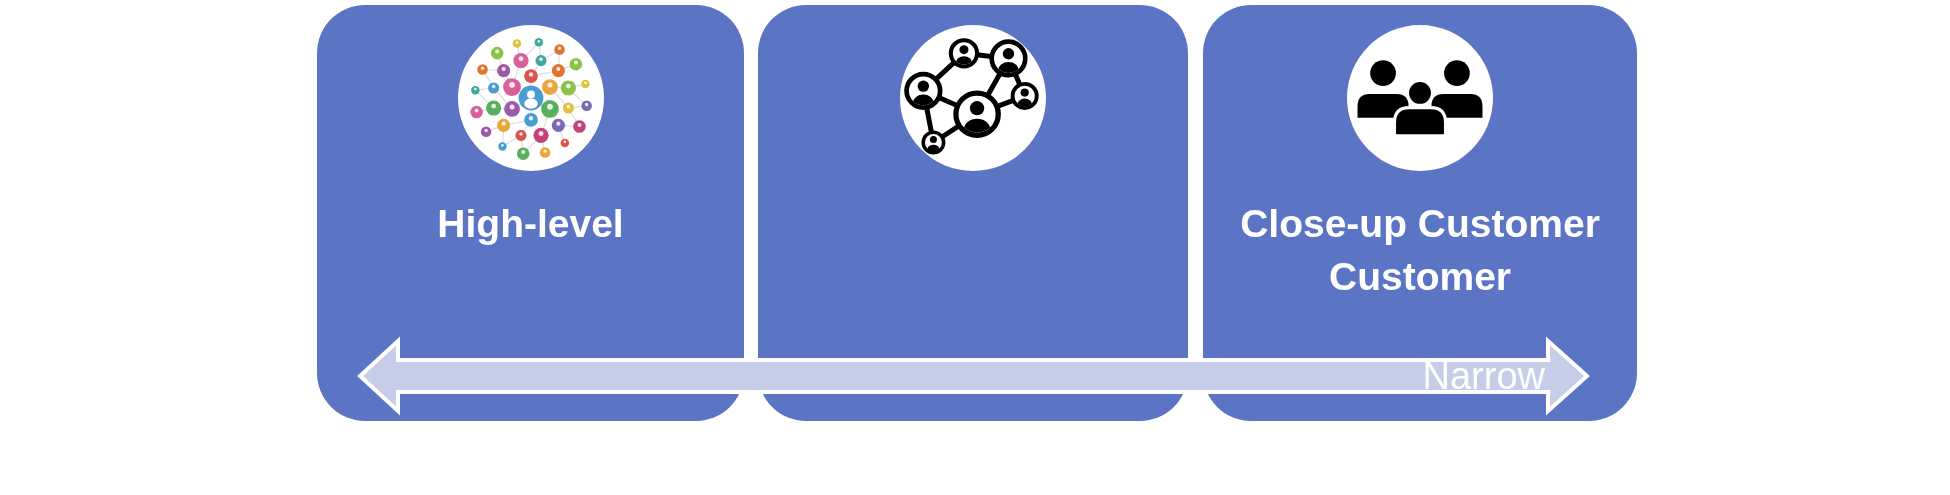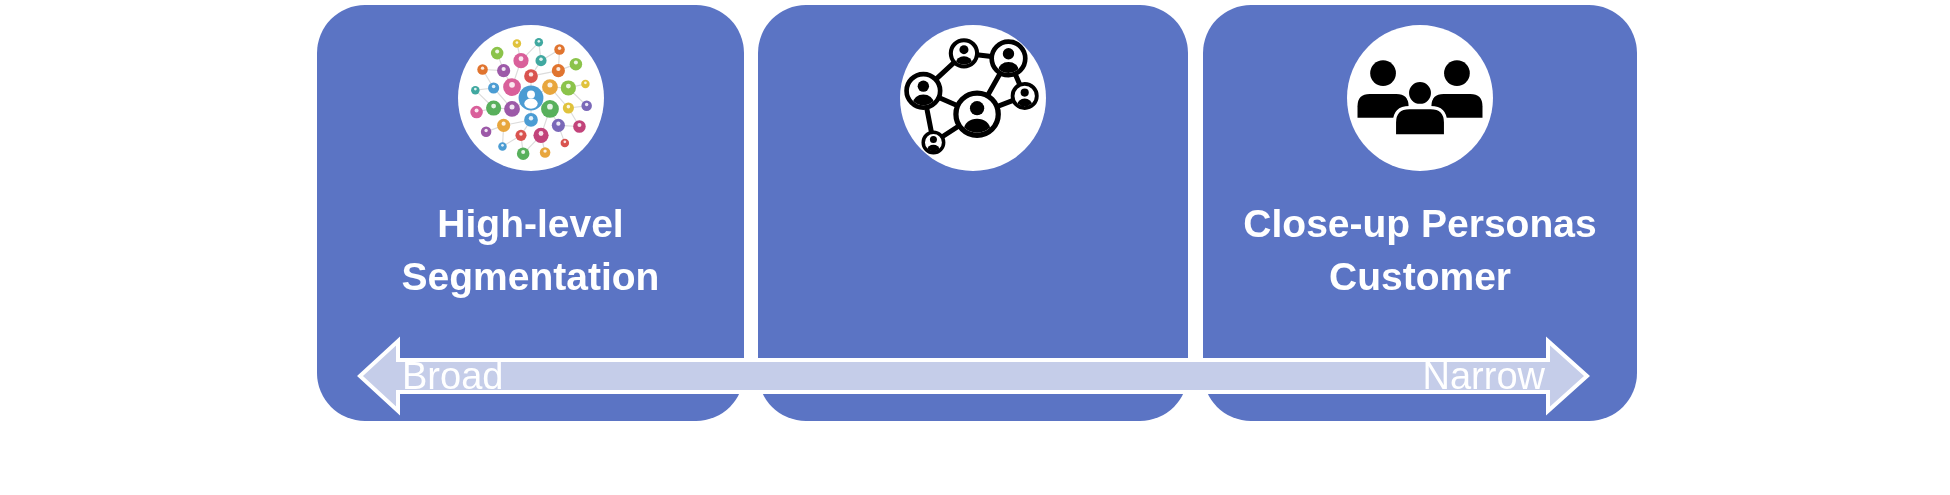--- a/index.html
+++ b/index.html
@@ -169,21 +169,20 @@
           <circle cx="26.83012160864614" cy="18.177532863179227" r="1.376" fill="rgba(255,255,255,0.85)"></circle>
           <circle cx="40.36036984390399" cy="12.726315845442855" r="2.9000000000000004" fill="#e0c23c"></circle>
           <circle cx="40.36036984390399" cy="12.001315845442855" r="0.9280000000000002" fill="rgba(255,255,255,0.85)"></circle>
           <circle cx="50" cy="50" r="8.5" fill="#4b9cd3"></circle>
           <circle cx="50" cy="47.6" r="2.7" fill="#ffffff"></circle>
           <ellipse cx="50" cy="53.8" rx="4.6" ry="3.5" fill="#ffffff"></ellipse>
         </svg>
     </div>
     <div class="card-title">
       <span>High-level</span>
-      <span>Segmentation</span>
     </div>
   </div>
 
   <div class="card c2">
     <div class="icon-circle">
       <svg viewBox="0 0 100 100" aria-hidden="true">
         <defs>
           <clipPath id="n1c">
               <circle cx="43.8" cy="19.4" r="7.7"></circle>
             </clipPath>
@@ -248,24 +247,23 @@
         <path d="M7.2,63.5 V55.6 Q7.2,47.2 15.6,47.2 H33.8 Q42.2,47.2 42.2,55.6 V63.5 Z" fill="#000"></path>
 
         <circle cx="75.3" cy="33" r="8.8" fill="#000"></circle>
         <path d="M57.8,63.5 V55.6 Q57.8,47.2 66.2,47.2 H84.4 Q92.8,47.2 92.8,55.6 V63.5 Z" fill="#000"></path>
 
         <circle cx="50" cy="46.5" r="8.6" fill="#000" stroke="#fff" stroke-width="2.2"></circle>
         <path d="M32.5,76 V66.8 Q32.5,56.6 42.7,56.6 H57.3 Q67.5,56.6 67.5,66.8 V76 Z" fill="#000" stroke="#fff" stroke-width="2.2"></path>
       </svg>
     </div>
     <div class="card-title">
-      <span>Close-up Personas</span>
+      <span>Close-up Customer</span>
       <span>Customer</span>
     </div>
   </div>
 
   <svg class="axis-arrow" viewBox="0 0 1252 82" preserveAspectRatio="none">
     <polygon points="22,42 60,7 60,26 1210,26 1210,7 1249,42 1210,77 1210,58 60,58 60,77"></polygon>
   </svg>
-  <div class="arrow-label left">Broad</div>
   <div class="arrow-label right">Narrow</div>
 
 </div>
 
 </body></html>

